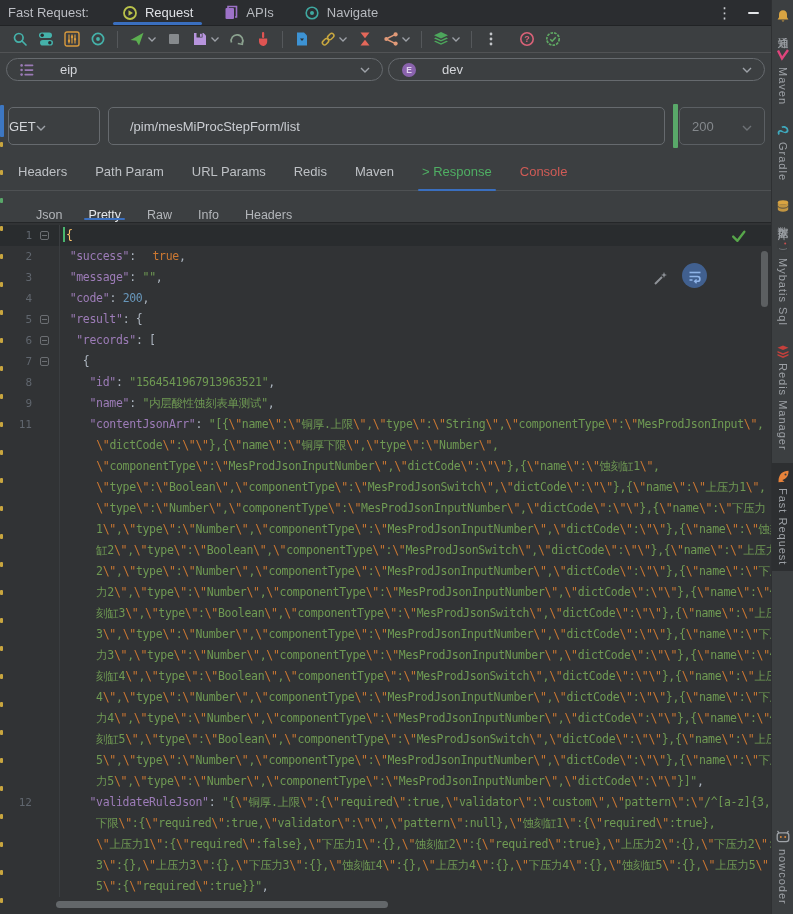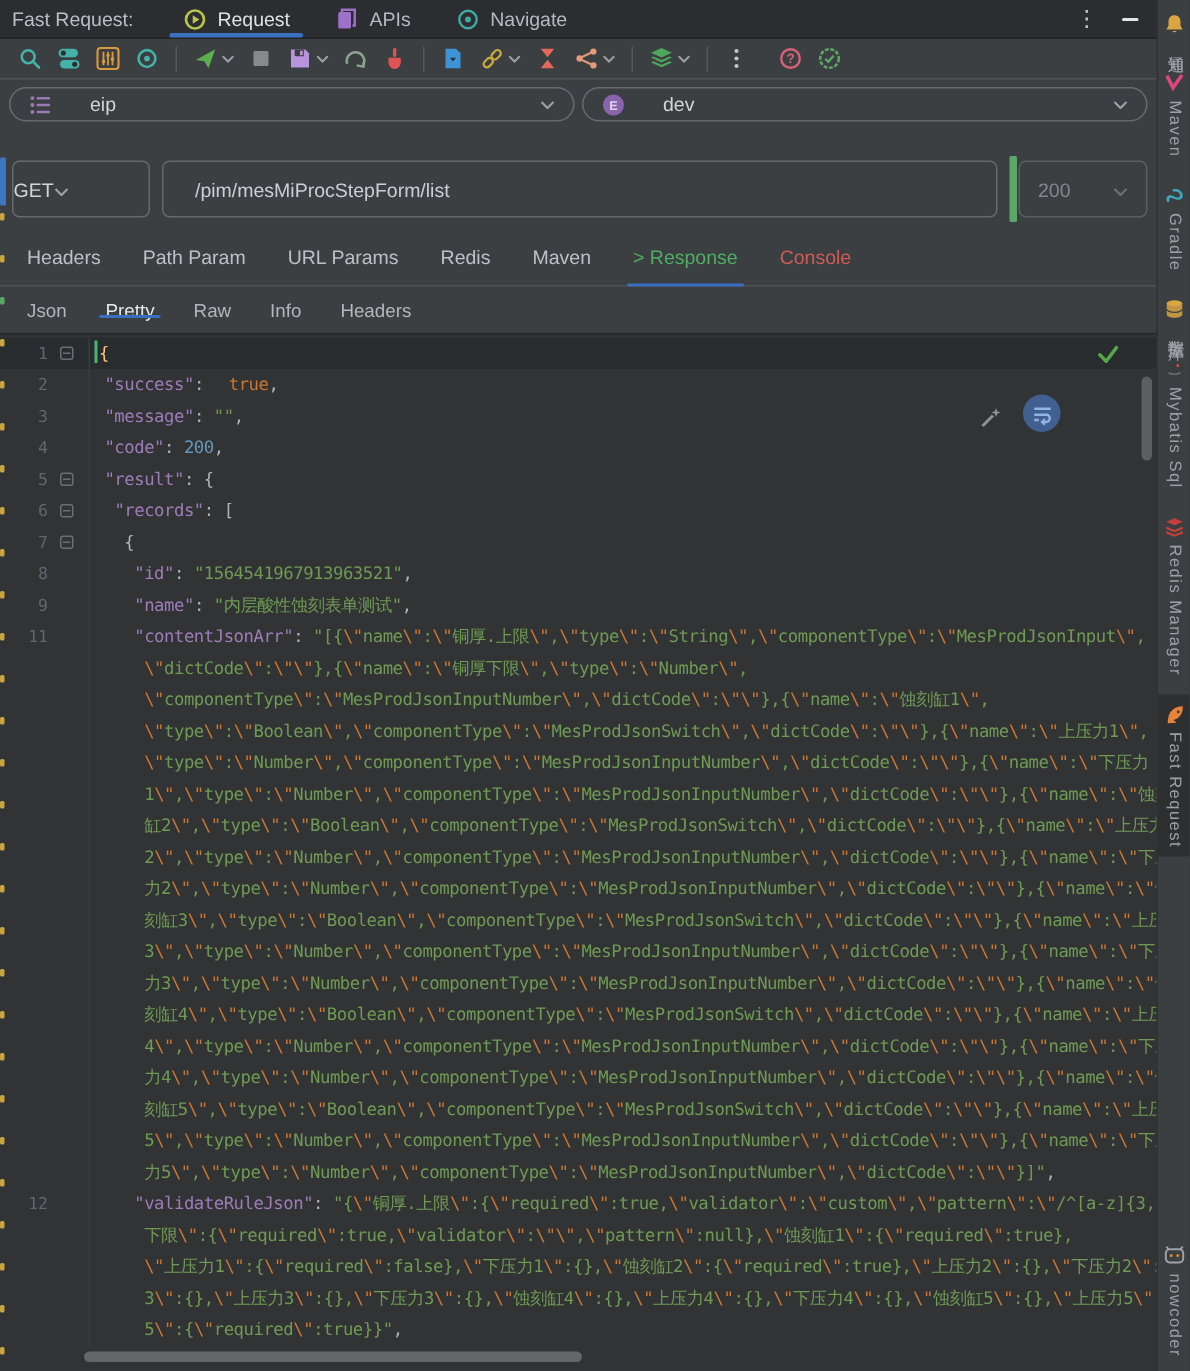--- a/index.html
+++ b/index.html
@@ -37,21 +37,21 @@
     padding:0 21px;color:#cbced3;font-size:13px;box-sizing:border-box;background:#3c3f41;}
   .status-wrap{display:flex;align-items:center;}
   .status-accent{width:5px;height:44px;background:#59a869;border-radius:1px;margin-right:1px;}
   .status{width:86px;height:38px;border:1px solid #5b5f63;border-radius:5px;display:flex;align-items:center;
     justify-content:space-between;padding:0 12px;color:#84888c;font-size:13px;box-sizing:border-box;}
 
   
   .tabs{flex:0 0 37px;display:flex;align-items:stretch;padding-left:4px;border-bottom:1px solid #4e5153;}
   .tab{padding:0 14px;font-size:13px;color:#bdc0c4;display:flex;align-items:center;position:relative;}
   .tab.active::after{content:"";position:absolute;left:10px;right:10px;bottom:-1px;height:2px;background:#3a6fbf;border-radius:2px;}
-  .subtabs{flex:0 0 31px;display:flex;align-items:center;padding-left:5px;}
+  .subtabs{flex:0 0 31px;display:flex;align-items:flex-end;padding-left:23px;}
   .subtab{padding:0 13px;font-size:12.5px;color:#b3b6ba;display:flex;align-items:center;position:relative;}
   .subtab.active{color:#e6e8eb;}
   .subtab.active::after{content:"";position:absolute;left:9px;right:9px;bottom:2px;height:2px;background:#3a6fbf;border-radius:2px;}
 
   
   .editor{flex:1;background:#313335;border-top:1px solid #242628;position:relative;overflow:hidden;
     font-family:"DejaVu Sans Mono",monospace;font-size:11.5px;letter-spacing:-0.3px;padding-top:2px;}
   .row{display:flex;height:21px;line-height:21px;white-space:pre;}
   .row.hl{background:#292c2e;}
   .gutter{flex:0 0 60px;display:flex;align-items:center;color:#60666e;font-size:11px;

